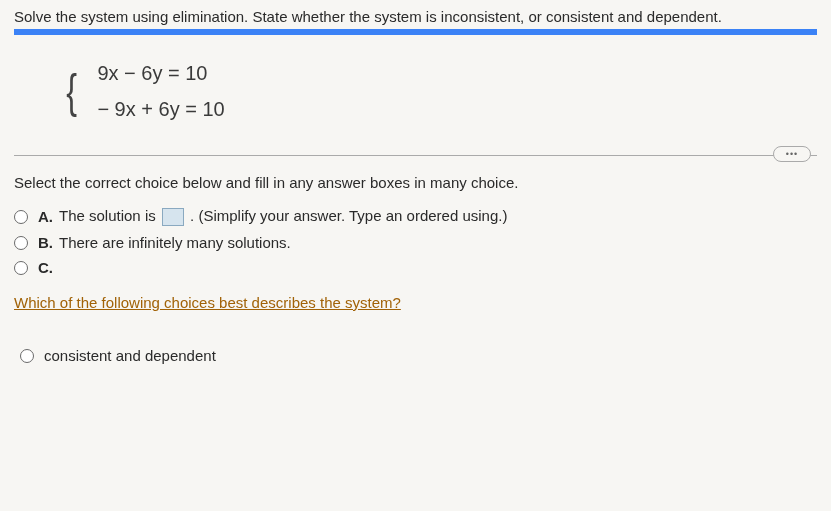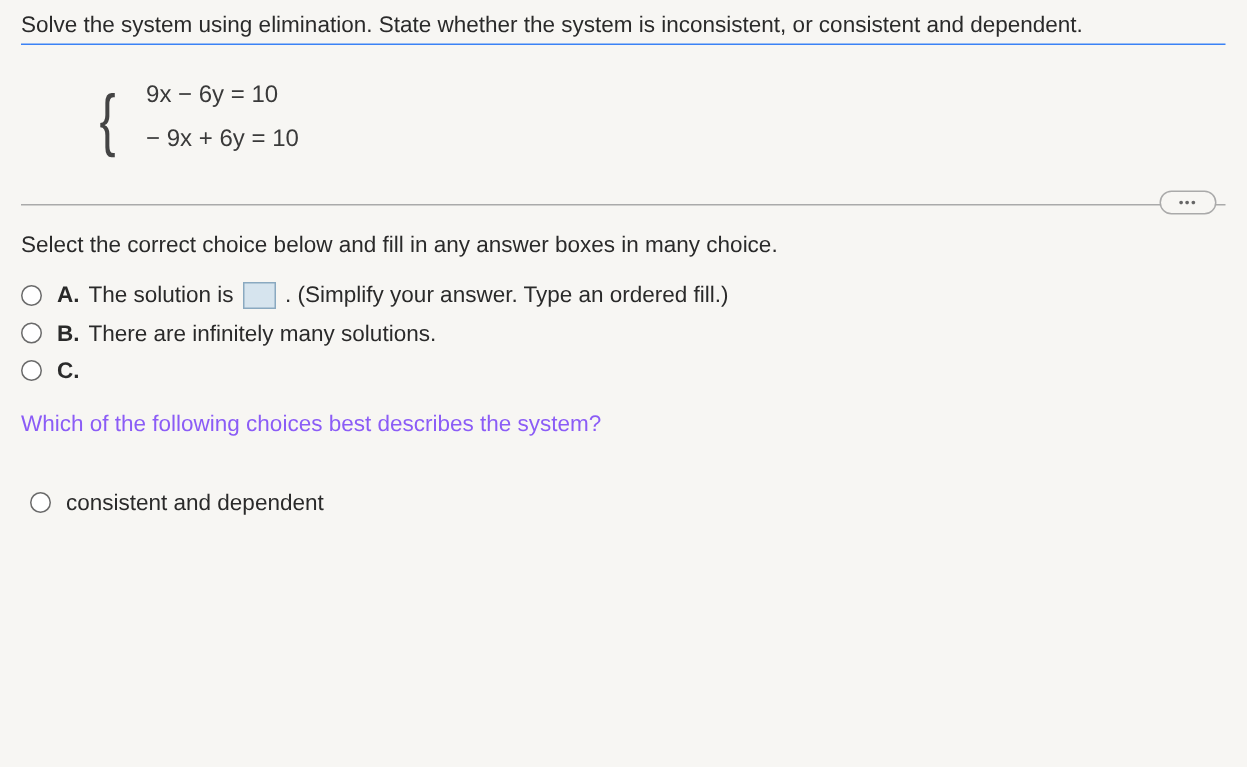--- a/index.html
+++ b/index.html
@@ -10,37 +10,37 @@
     font-size: 15px;
     color: #3a3a3a;
     background: #f7f6f3;
     padding: 8px 14px;
     position: relative;
   }
   .question-header {
     font-size: 15px;
     color: #2a2a2a;
     padding-bottom: 4px;
-    border-bottom: 1px solid #3b82f6;
+    border-bottom: 6px solid #3b82f6;
     margin-bottom: 20px;
   }
   .equations-block {
     display: flex;
     align-items: center;
     margin: 16px 0 28px 50px;
   }
   .brace {
     font-size: 46px;
     font-weight: 100;
     color: #444;
     margin-right: 18px;
     transform: scaleX(0.7);
     line-height: 1;
   }
-  .eq-lines { line-height: 1.8; font-size: 16px; }
+  .eq-lines { line-height: 1.8; font-size: 20px; }
   .hr-wrap {
     position: relative;
     margin: 4px 0 18px 0;
   }
   .hr-line {
     border: none;
     border-top: 1px solid #aaa;
     margin: 0;
   }
   .pill {
@@ -86,21 +86,22 @@
     display: inline-block;
     width: 22px;
     height: 18px;
     background: #d6e4ee;
     border: 1px solid #8aa9c0;
     vertical-align: middle;
     margin: 0 2px;
   }
   .sub-question {
     margin: 18px 0 14px 0;
-    color: #8b5cf6;
+    color: #a16207;
+    text-decoration: underline;
   }
   .desc-choices { margin-left: 6px; margin-top: 36px; }
   .desc-choices .choice-row { margin: 8px 0; }
 </style>
 </head>
 <body>
 
 <div class="question-header">Solve the system using elimination. State whether the system is inconsistent, or consistent and dependent.</div>
 
 <div class="equations-block">
@@ -118,21 +119,21 @@
 
 <div class="instruction">Select the correct choice below and fill in any answer boxes in many choice.</div>
 
 <div>
   <div class="choice-row">
     <span class="radio"></span>
     <span class="choice-label">A.</span>
     <span>
       <span>The solution is </span>
       <span class="answer-box"></span>
-      <span>. (Simplify your answer. Type an ordered fill.)</span>
+      <span>. (Simplify your answer. Type an ordered using.)</span>
     </span>
   </div>
   <div class="choice-row">
     <span class="radio"></span>
     <span class="choice-label">B.</span>
     <span>There are infinitely many solutions.</span>
   </div>
   <div class="choice-row">
     <span class="radio"></span>
     <span class="choice-label">C.</span>

